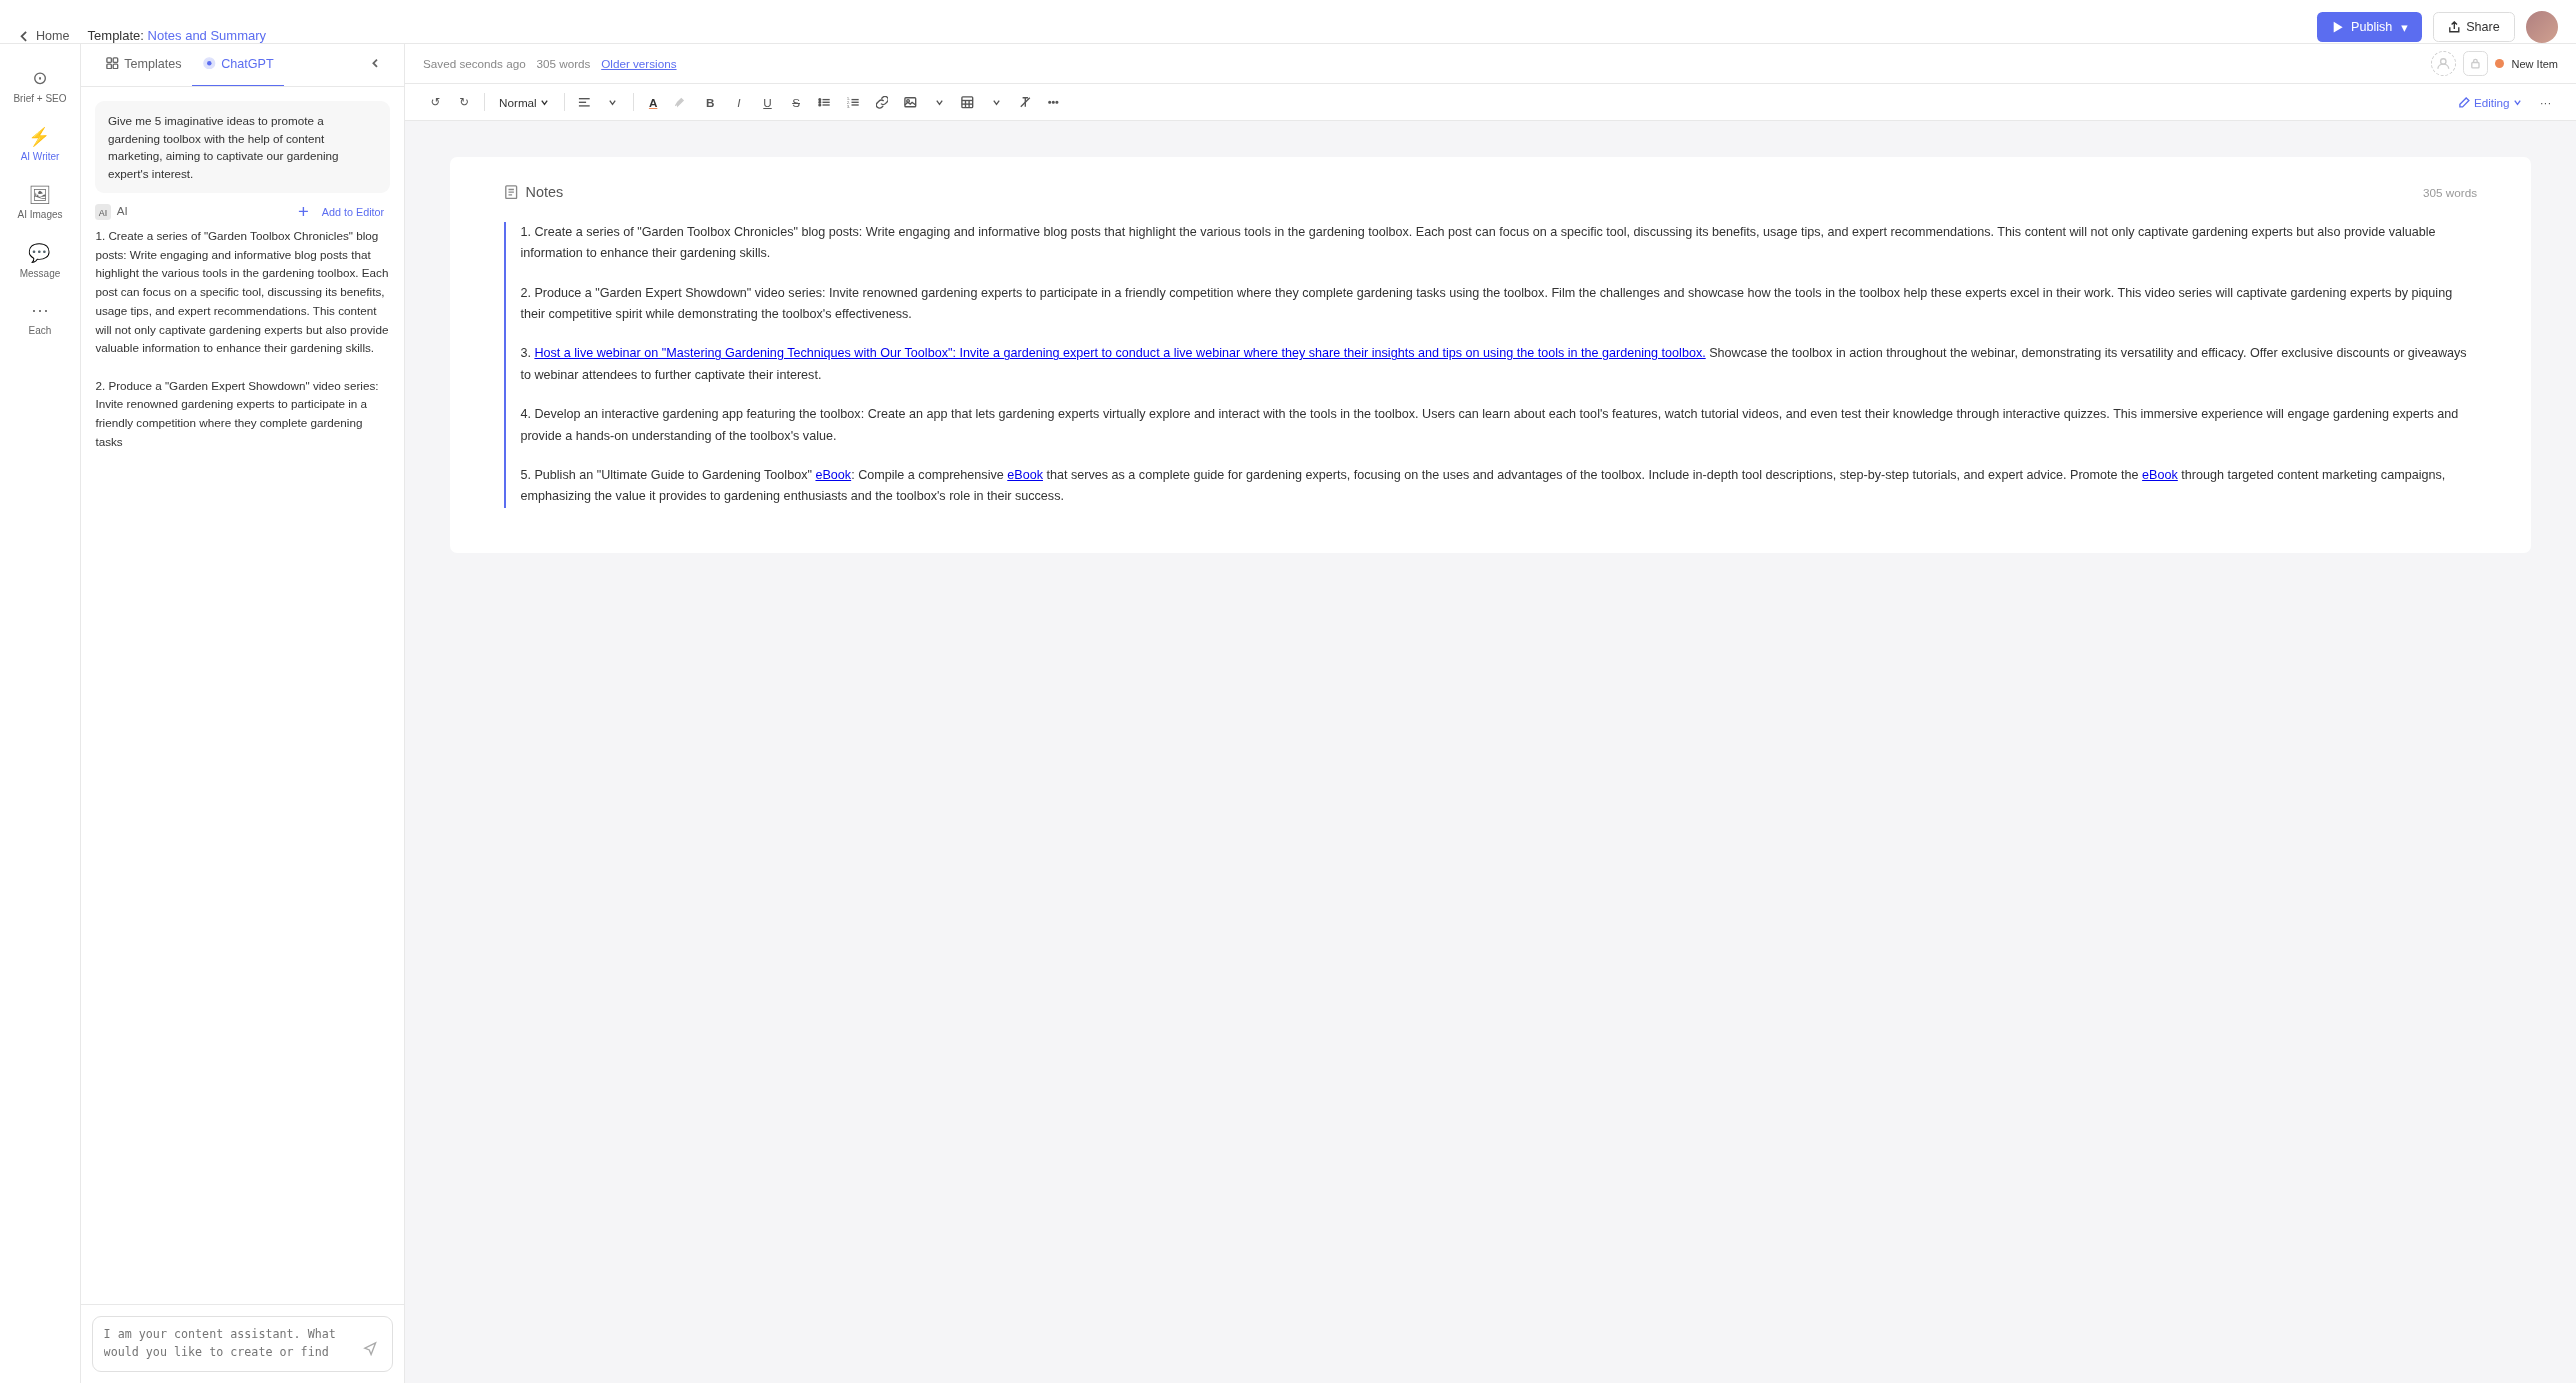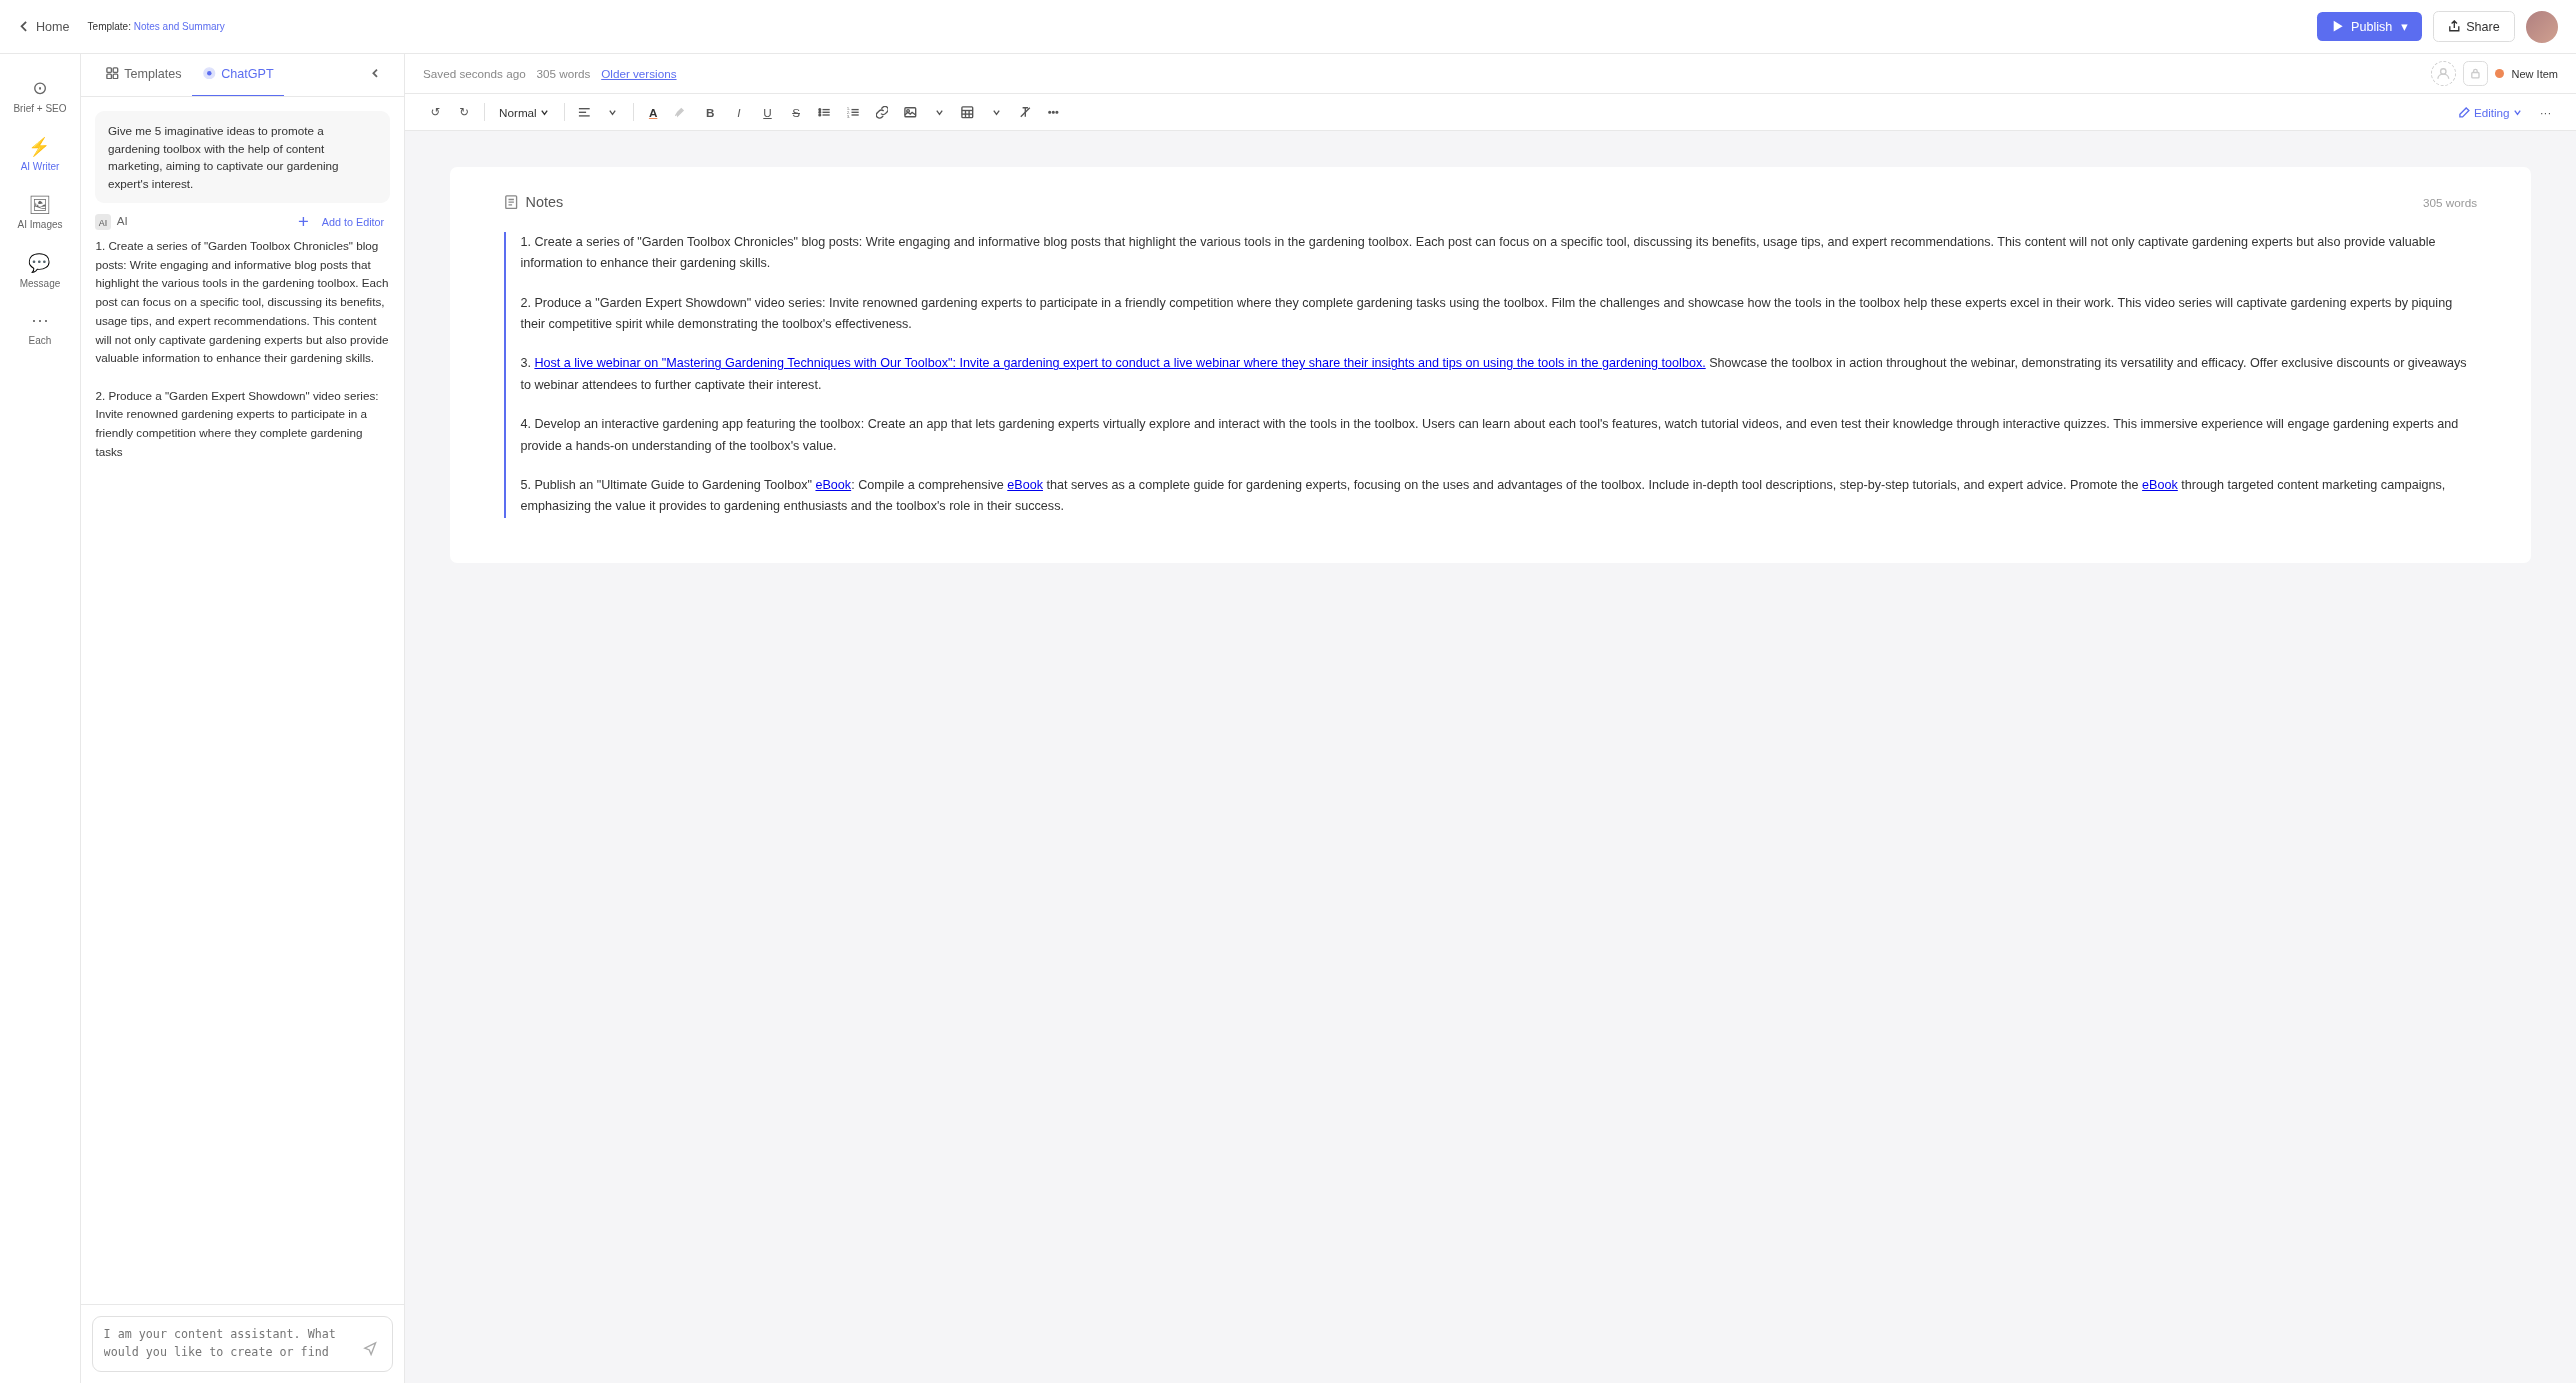--- a/index.html
+++ b/index.html
@@ -1,25 +1,25 @@
 <!DOCTYPE html>
 <html style="font-size:14.4px"><head>
   <meta charset="utf-8">
   <style>
     * { box-sizing: border-box; margin: 0; padding: 0; }
     body { font-family: -apple-system, BlinkMacSystemFont, 'Segoe UI', sans-serif; background: #f5f5f5; display: flex; flex-direction: column; height: 100vh; overflow: hidden; font-size: 12.6px; }
 
     
     .top-header {
-      display: flex; align-items: center; padding: 0 18px; height: 54px;
+      display: flex; align-items: flex-end; padding: 0 18px; height: 44px;
       background: #fff; border-bottom: 0.9px solid #e8e8e8; flex-shrink: 0;
     }
     .back-home { display: flex; align-items: center; gap: 5.4px; color: #555; font-size: 12.6px; cursor: pointer; margin-right: 18px; white-space: nowrap; }
     .back-home svg { width: 12.6px; height: 12.6px; }
-    .template-breadcrumb { font-size: 10px; color: #333; }
+    .template-breadcrumb { font-size: 13px; color: #333; }
     .template-breadcrumb a { color: #5b6df0; text-decoration: none; }
     .spacer { flex: 1; }
     .header-actions { display: flex; align-items: center; gap: 10.8px; }
     .publish-btn {
       display: flex; align-items: center; gap: 5.4px;
       background: #5b6df0; color: #fff; border: none; border-radius: 5.4px;
       padding: 7.2px 14.4px; cursor: pointer; font-size: 12.6px; font-weight: 500;
     }
     .publish-btn .dropdown-arrow { margin-left: 3.6px; }
     .share-btn {

